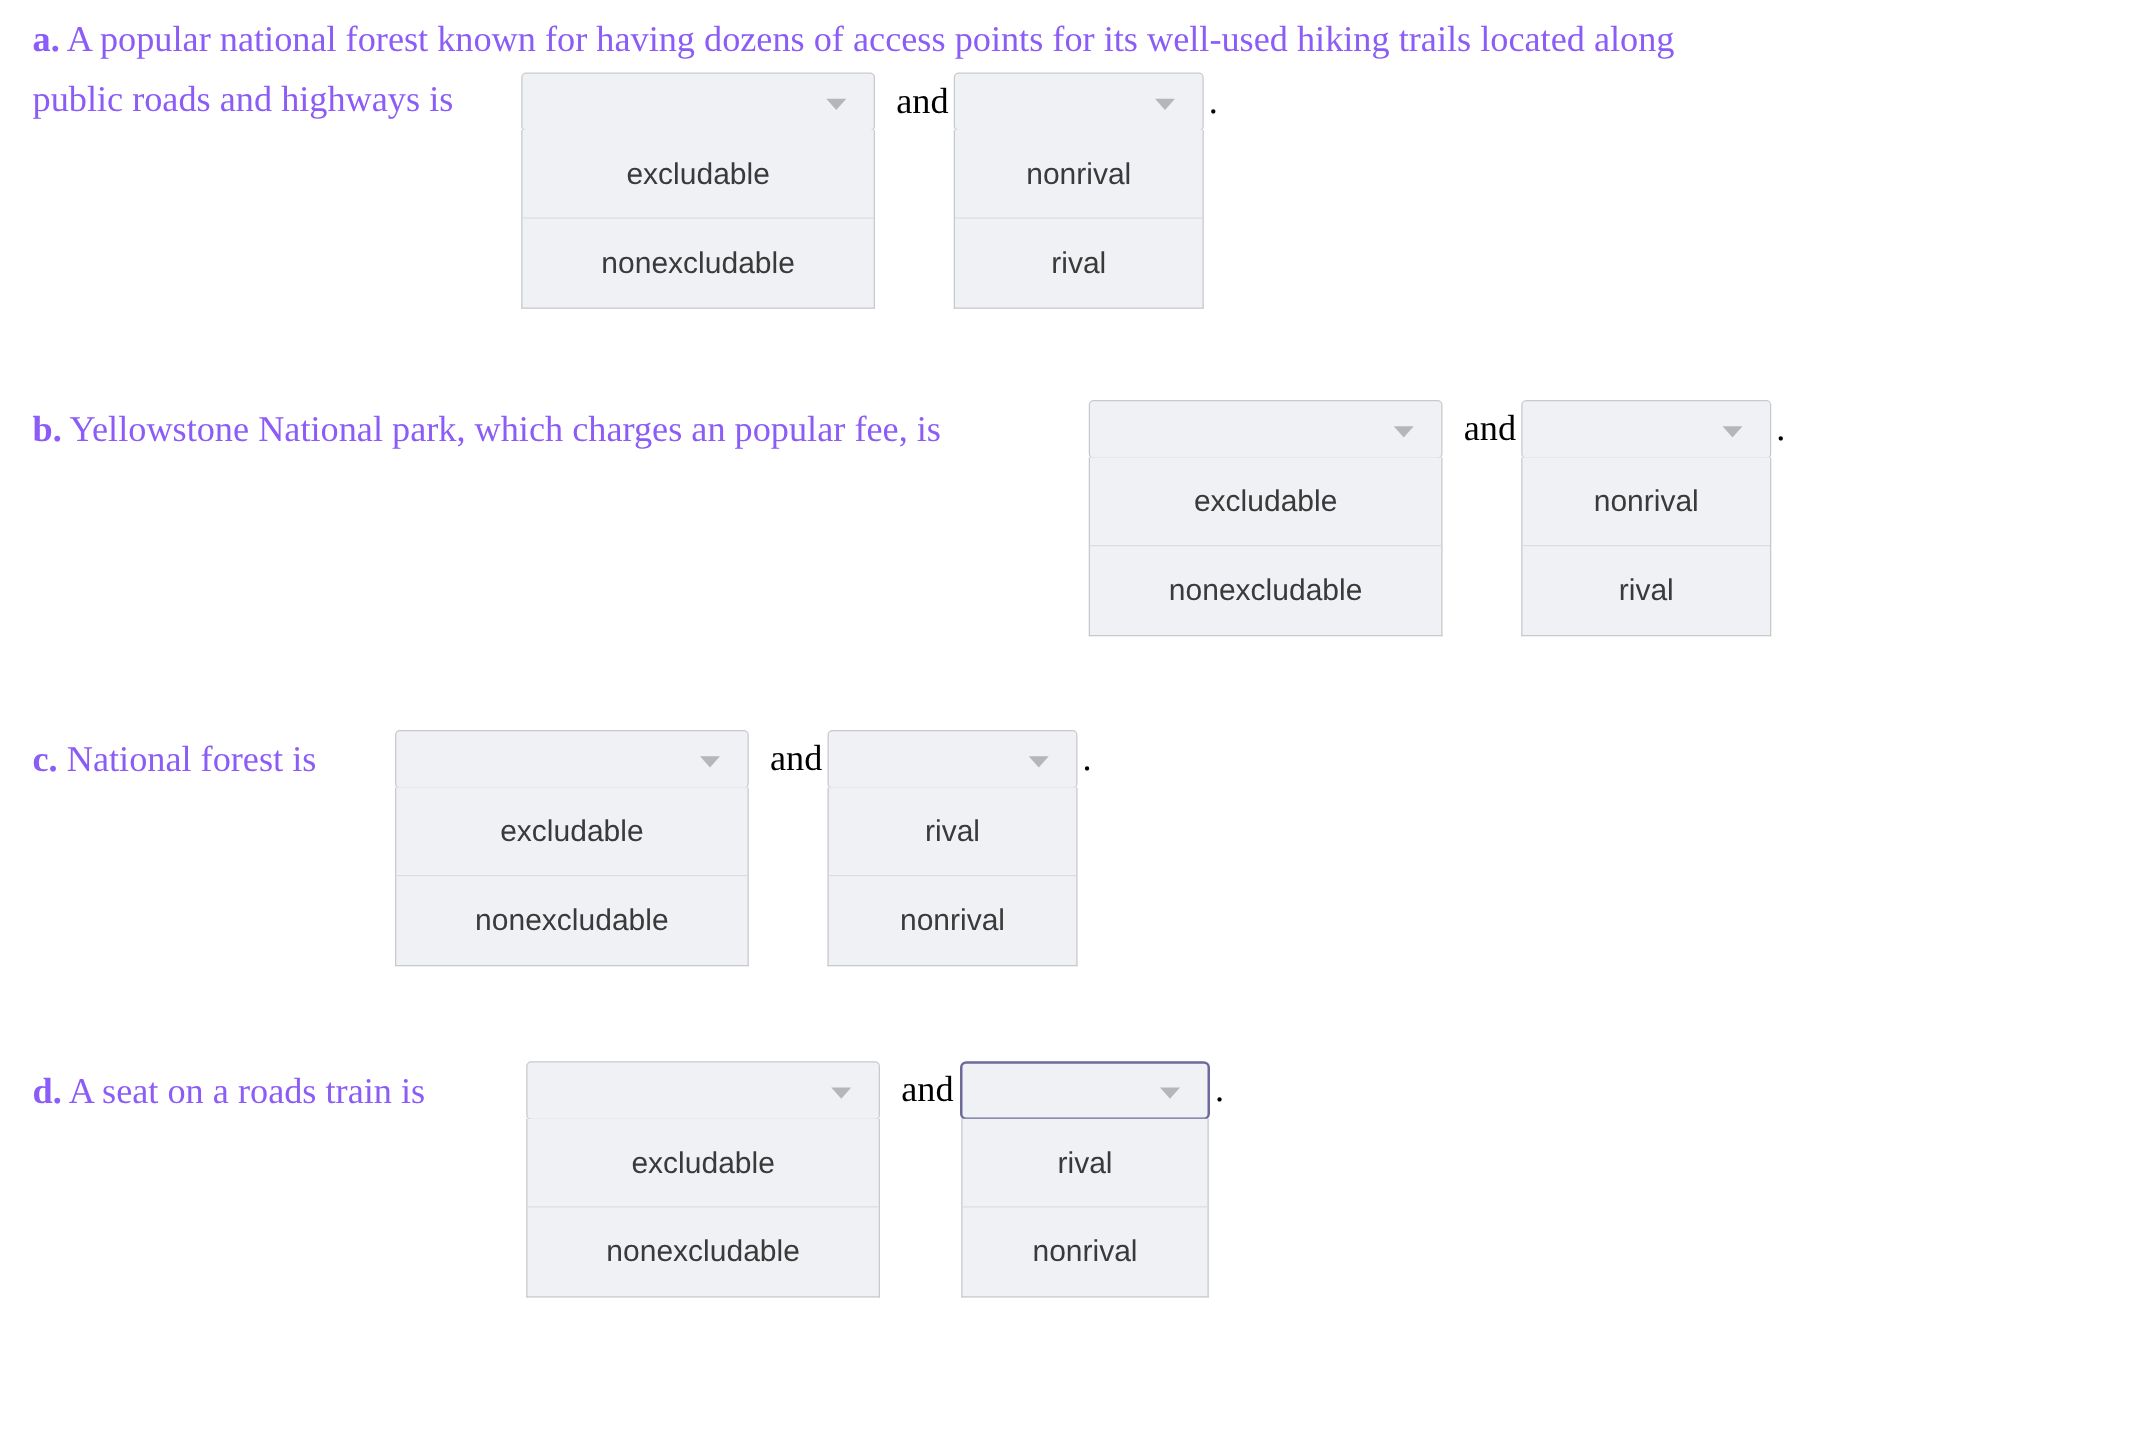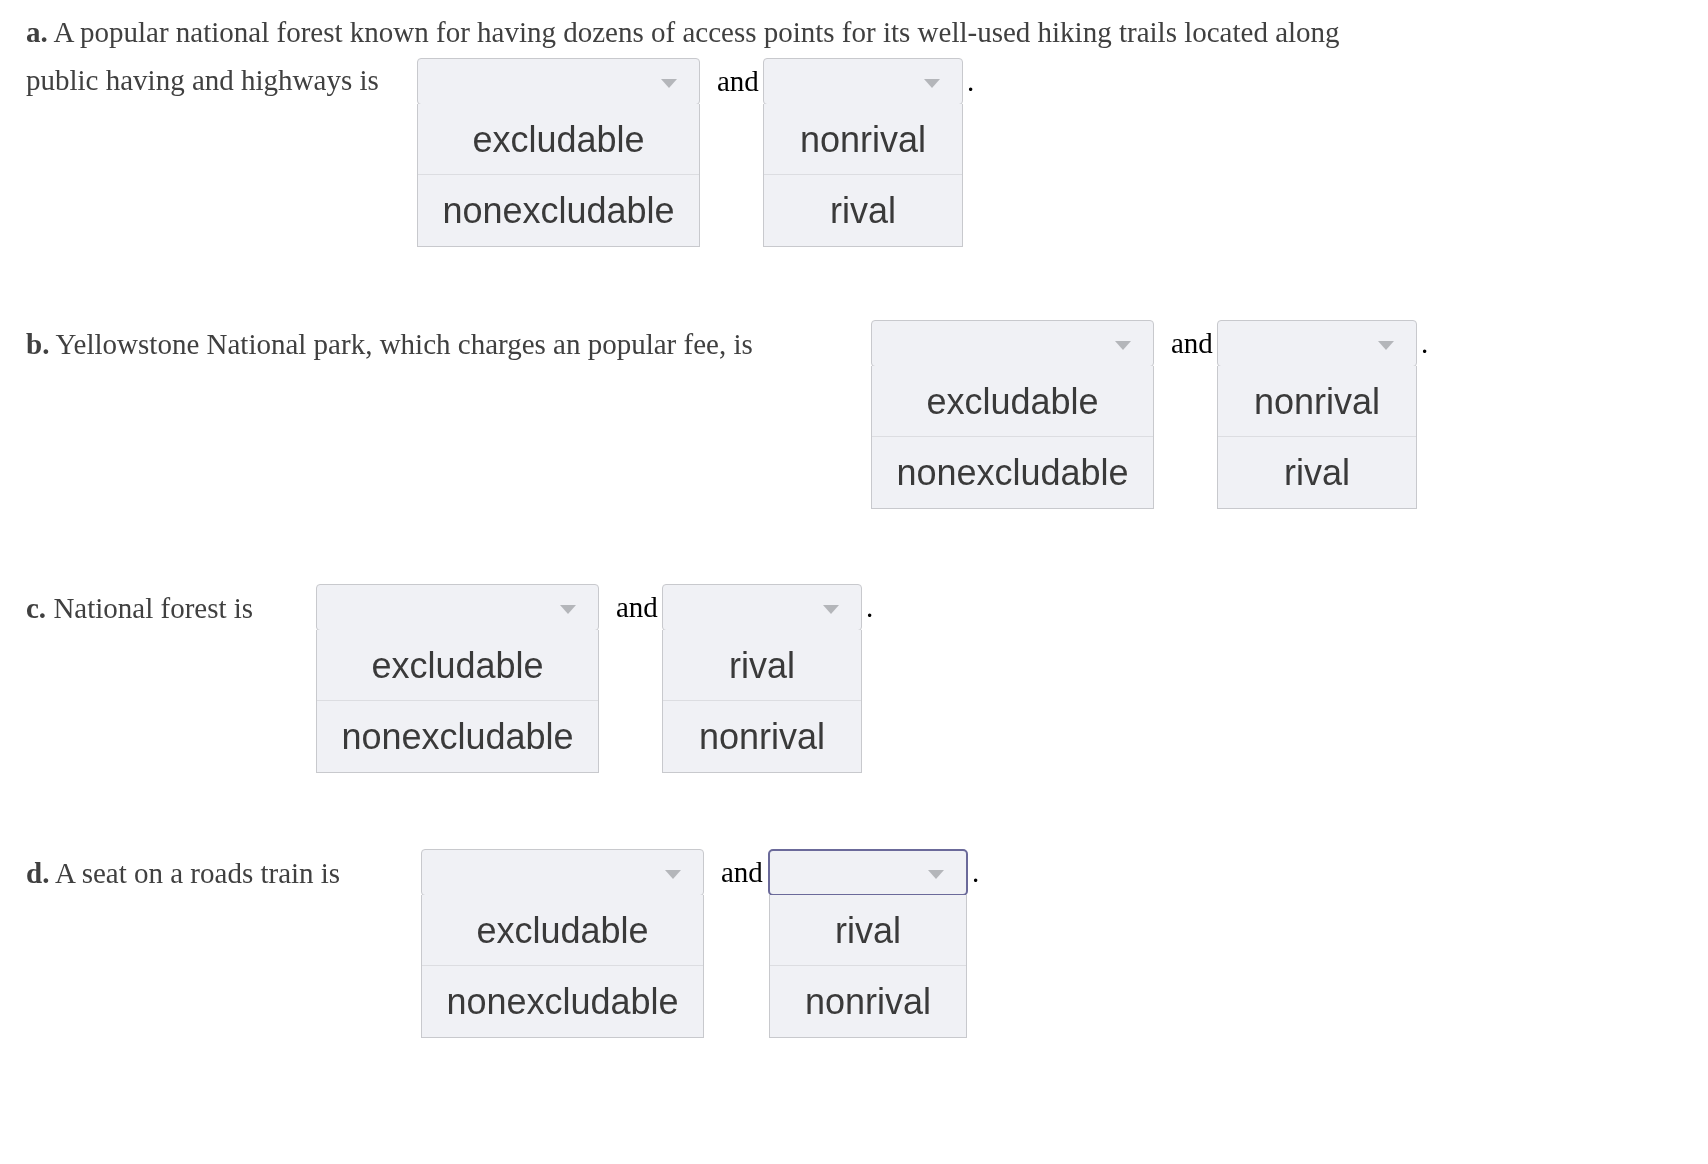--- a/index.html
+++ b/index.html
@@ -18,21 +18,21 @@
 
   
   .question {
     position: absolute;
     left: 26px;
   }
   .qline {
     font-family: "Liberation Serif", "DejaVu Serif", serif;
     font-size: 29px;
     line-height: 48px;
-    color: #404040;
+    color: #8b5cf6;
     white-space: nowrap;
   }
   .qlabel {
     font-weight: bold;
   }
   .qtext { }
   .conj {
     padding: 0 9px;
   }
   .period { }
@@ -78,37 +78,37 @@
   .dd.focused .dd-list {
     top: 46px;
     left: 1px;
   }
   .dd-opt {
     box-sizing: border-box;
     height: 71px;
     line-height: 71px;
     text-align: center;
     font-family: "Liberation Sans", "DejaVu Sans", sans-serif;
-    font-size: 36px;
+    font-size: 24px;
     color: #3a3a3a;
     border-bottom: 1px solid #dcdde1;
   }
   .dd-opt:last-child {
     border-bottom: none;
   }
 </style>
 </head>
 <body>
 
 <div class="question" style="top:8px; left:26px; width:1560px;">
   <div class="qline" style="position:absolute; top:0; left:0;">
     <span class="qlabel">a.</span>
     <span class="qtext">A popular national forest known for having dozens of access points for its well-used hiking trails located along</span>
   </div>
-    <div class="qline" style="position: absolute; top: 48px; left: 0px;"><span>public having and highways is</span></div>
+    <div class="qline" style="position: absolute; top: 48px; left: 0px;"><span>public roads and highways is</span></div>
 
   <div class="dd" style="position:absolute; top:50px; left:391px; width:283px;">
     <div class="dd-closed" style="width:283px;">
       <span class="dd-caret"></span>
     </div>
     <div class="dd-list" style="width:283px;">
       <div class="dd-opt">excludable</div>
       <div class="dd-opt">nonexcludable</div>
     </div>
   </div>

